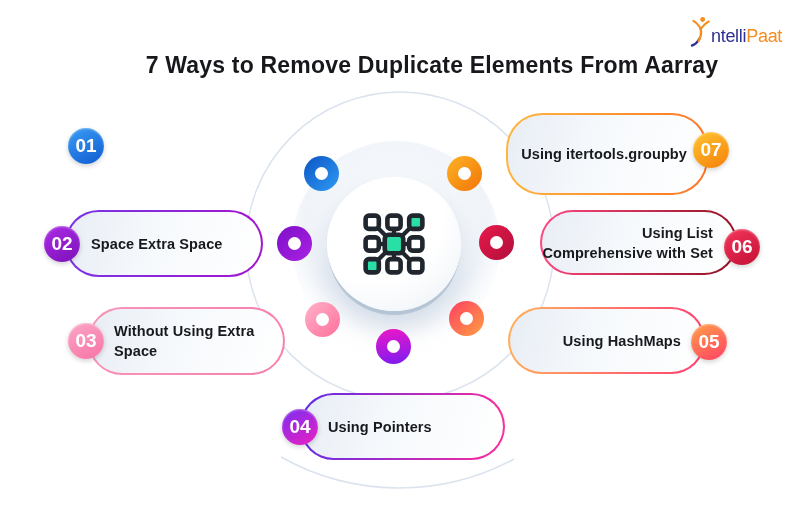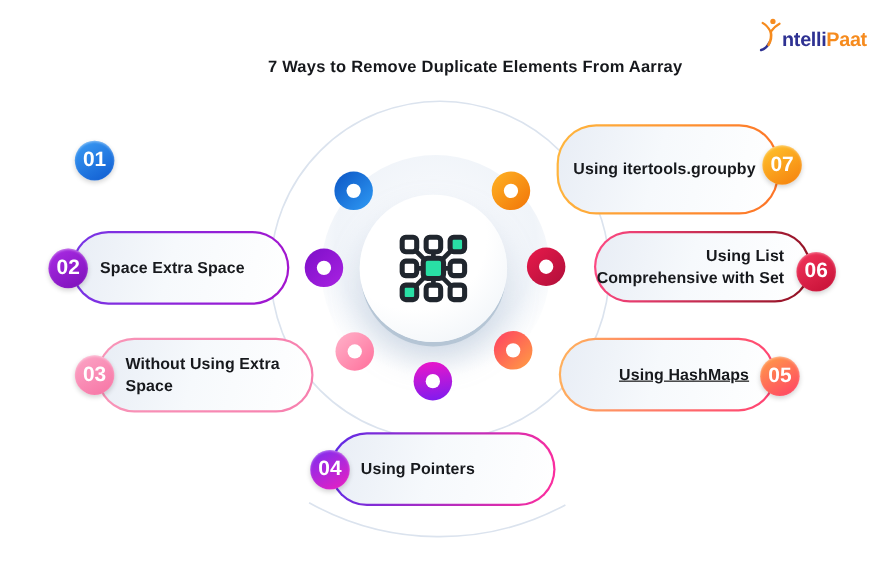--- a/index.html
+++ b/index.html
@@ -4,29 +4,29 @@
 <style>
   html,body{margin:0;padding:0;background:#fff;}
   .stage{
     position:relative;width:800px;height:514px;overflow:hidden;
     background:var(--background,#ffffff);
     font-family:"Liberation Sans","DejaVu Sans",sans-serif;
   }
   
   .title{
     position:absolute;top:52px;left:64px;right:0;text-align:center;
-    font-size:15px;font-weight:bold;letter-spacing:.2px;
+    font-size:23px;font-weight:bold;letter-spacing:.2px;
     color:var(--title_text,#16181c);
   }
   .logo{position:absolute;top:16px;left:690px;display:flex;align-items:flex-end;}
   .logo-fig{width:20px;height:31px;margin-right:1px;}
   .fig-orange{stroke:var(--logo_orange,#f68b1e);fill:none;stroke-linecap:round;}
   .fig-blue{stroke:var(--logo_blue,#2e3192);fill:none;stroke-linecap:round;}
   .fig-head{fill:var(--logo_orange,#f68b1e);}
-  .logo-text{font-size:18px;font-weight:bold;line-height:1;letter-spacing:-.3px;margin-bottom:2px;}
+  .logo-text{font-size:18px;font-weight:normal;line-height:1;letter-spacing:-.3px;margin-bottom:2px;}
   .logo-blue{color:var(--logo_blue,#2e3192);}
   .logo-orange{color:var(--logo_orange,#f68b1e);}
 
   
   .ring-svg{position:absolute;left:0;top:0;pointer-events:none;}
   .ring-line{stroke:var(--ring,#dbe3ee);stroke-width:1.5;fill:none;}
 
   
   .center-halo{
     position:absolute;left:292px;top:141px;width:208px;height:208px;border-radius:50%;
@@ -76,21 +76,21 @@
   #pill-2{left:65px;top:210px;width:198px;height:67px;}
   #pill-3{left:88px;top:307px;width:197px;height:68px;}
   #pill-4{left:300px;top:393px;width:205px;height:67px;}
   #pill-5{left:508px;top:307px;width:197px;height:67px;}
   #pill-6{left:540px;top:210px;width:197px;height:65px;}
   #pill-7{left:506px;top:113px;width:202px;height:82px;}
   #pill-1 .pill-inner{padding-left:20px;}
   #pill-2 .pill-inner{padding-left:24px;}
   #pill-3 .pill-inner{padding-left:24px;padding-right:8px;}
   #pill-4 .pill-inner{padding-left:26px;}
-  #pill-5 .pill-inner{justify-content:flex-end;padding-right:22px;text-align:right;text-decoration:underline;}
+  #pill-5 .pill-inner{justify-content:flex-end;padding-right:22px;text-align:right;}
   #pill-6 .pill-inner{justify-content:flex-end;padding-right:22px;text-align:right;}
   #pill-7 .pill-inner{justify-content:flex-end;padding-right:19px;text-align:right;}
 
   
   .badge{
     position:absolute;width:36px;height:36px;border-radius:50%;
     display:flex;align-items:center;justify-content:center;
     color:var(--badge_text,#fff);font-size:19px;font-weight:bold;
     background:linear-gradient(150deg,var(--bg1,#ccc),var(--bg2,#999));
     box-shadow:0 2px 5px rgba(0,0,0,.18),inset 0 1px 2px rgba(255,255,255,.4);

